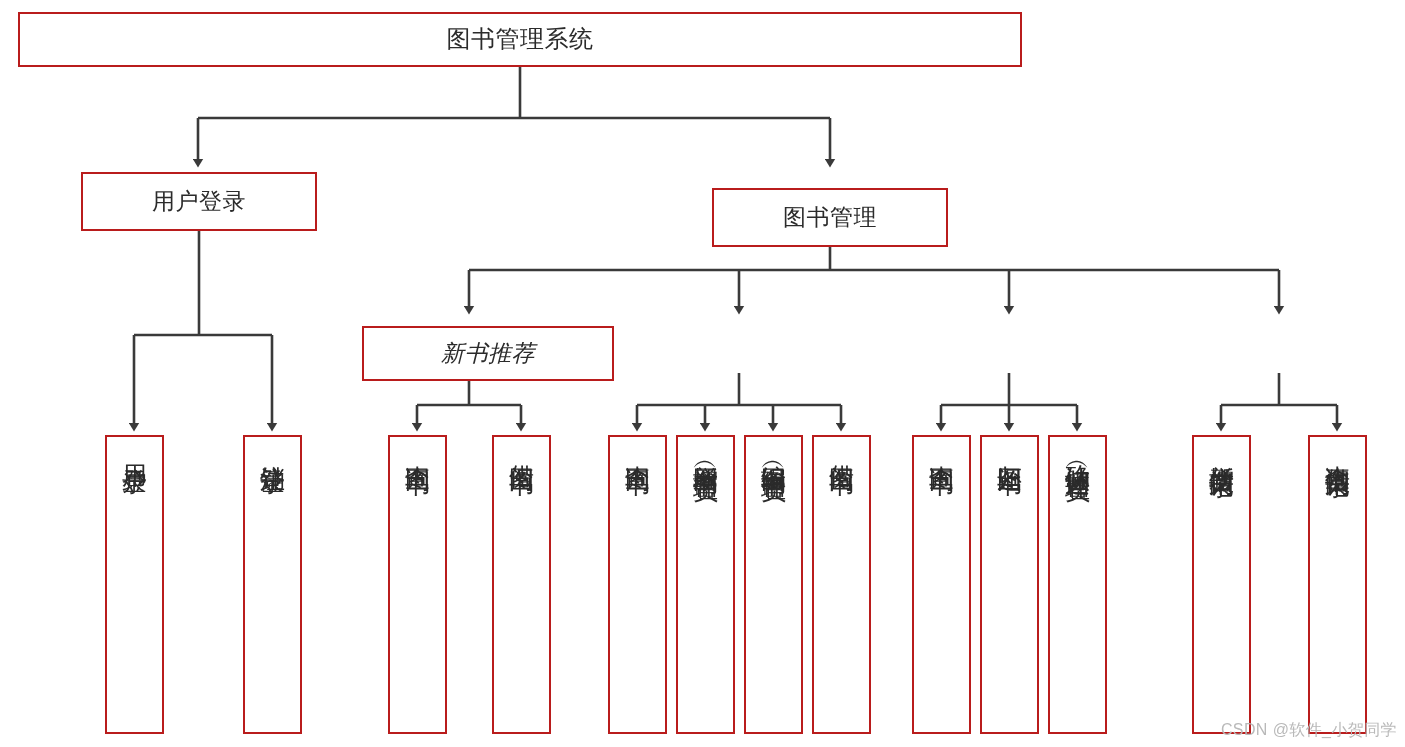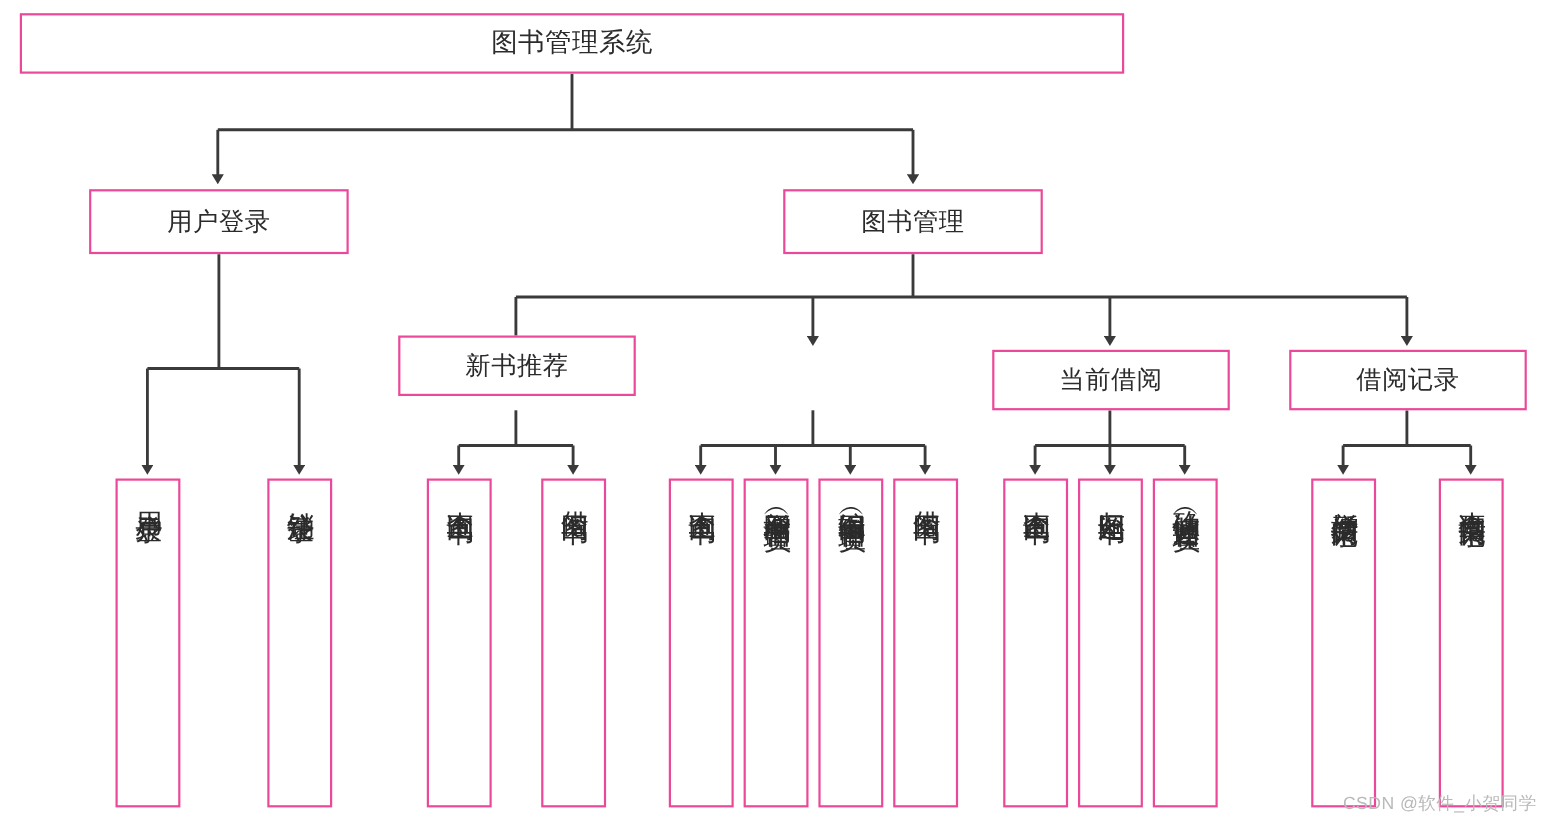--- a/index.html
+++ b/index.html
@@ -21,21 +21,21 @@
     position: absolute;
     left: 0;
     top: 0;
     width: 1405px;
     height: 747px;
     pointer-events: none;
   }
   .node {
     position: absolute;
     box-sizing: border-box;
-    border: 2px solid #ec4899;
+    border: 2px solid #b91c1c;
     background: #ffffff;
     display: flex;
     align-items: center;
     justify-content: center;
     color: #2b2b2b;
   }
   .node .label {
     display: block;
     text-align: center;
     line-height: 1.12;
@@ -122,32 +122,26 @@
     </g>
   </svg>
 
   <div class="node horiz" id="root-node" style="left:18px; top:12px; width:1004px; height:55px;">
     <span class="label">图书管理系统</span>
   </div>
 
   <div class="node horiz" style="left:81px; top:172px; width:236px; height:59px;">
     <span class="label">用户登录</span>
   </div>
-  <div class="node horiz" style="left:712px; top:172px; width:236px; height:59px;">
+  <div class="node horiz" style="left:712px; top:188px; width:236px; height:59px;">
     <span class="label">图书管理</span>
   </div>
 
-  <div class="node horiz" style="left:362px; top:305px; width:216px; height:55px;">
+  <div class="node horiz" style="left:362px; top:326px; width:252px; height:55px;font-style:italic;">
     <span class="label">新书推荐</span>
-  </div>
-  <div class="node horiz" style="left:902px; top:318px; width:216px; height:55px;">
-    <span class="label">当前借阅</span>
-  </div>
-  <div class="node horiz" style="left:1172px; top:318px; width:216px; height:55px;">
-    <span class="label">借阅记录</span>
   </div>
 
   <div class="node vert" style="left:105px; top:435px; width:59px; height:299px;">
     <span class="label">用户登录</span>
   </div>
   <div class="node vert" style="left:243px; top:435px; width:59px; height:299px;">
     <span class="label">注销登录</span>
   </div>
 
   <div class="node vert" style="left:388px; top:435px; width:59px; height:299px;">

